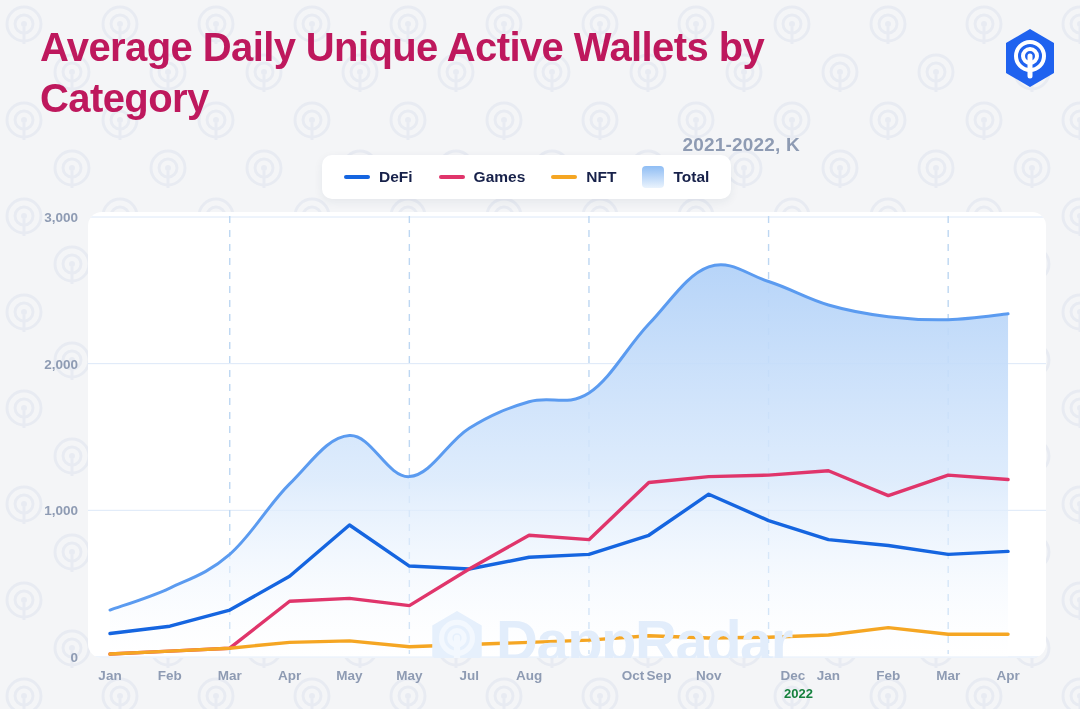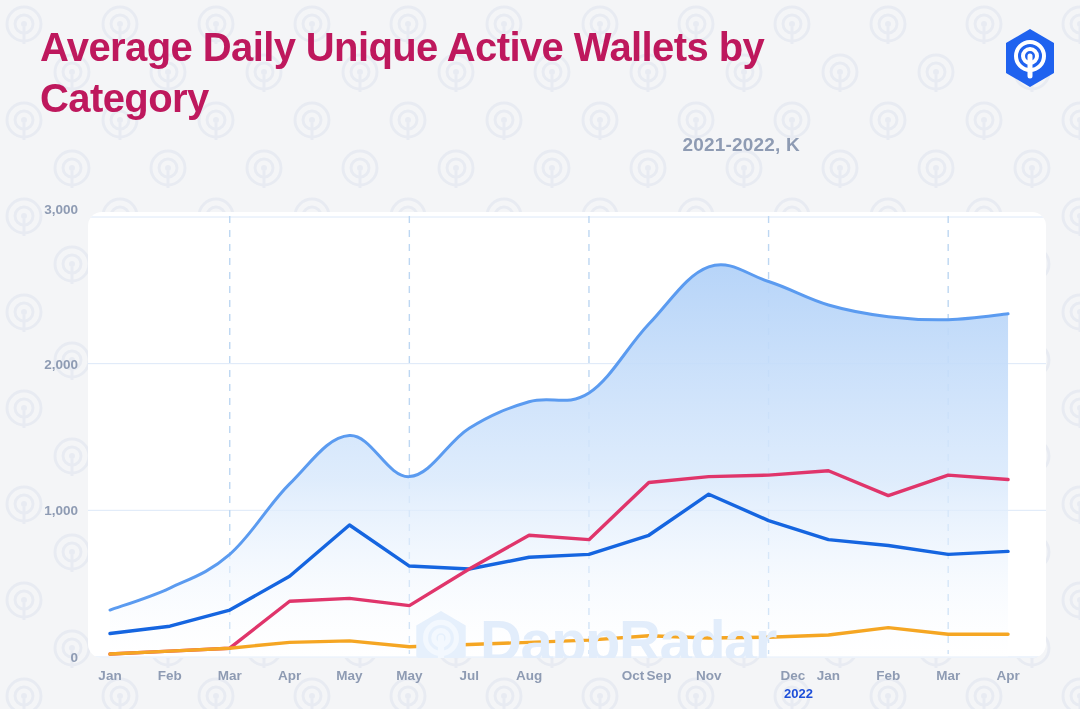--- a/index.html
+++ b/index.html
@@ -72,21 +72,21 @@
     width: 958px; height: 446px;
     background: #ffffff;
     border-radius: 14px;
     overflow: hidden;
   }
   #plot-svg { position: absolute; left: 0; top: 0; }
 
   
   #wm-center {
     position: absolute;
-    left: 320px; top: 395px;
+    left: 336px; top: 395px;
     display: flex; align-items: center; gap: 6px;
     z-index: 3; pointer-events: none;
   }
   #wm-center-text {
     font-size: 58px; font-weight: bold;
     color: #e2edfb; letter-spacing: -1.5px;
   }
 
   
   .y-tick {
@@ -110,21 +110,21 @@
     transform: translateX(-50%);
     font-size: 13.5px; font-weight: bold;
     color: #8e9bb3;
     white-space: nowrap;
   }
   #year-label {
     position: absolute;
     top: 686px;
     transform: translateX(-50%);
     font-size: 13px; font-weight: bold;
-    color: #1d4ed8;
+    color: #15803d;
   }
 </style>
 </head>
 <body>
 
 <svg id="wm-bg" viewBox="0 0 1080 709" xmlns="http://www.w3.org/2000/svg">
   <defs>
     <g id="radar-mini">
       <circle cx="0" cy="0" r="17" fill="none" stroke="#dfe4ee" stroke-width="3"></circle>
       <circle cx="0" cy="0" r="9" fill="none" stroke="#dfe4ee" stroke-width="3"></circle>
@@ -146,26 +146,44 @@
     <div id="subtitle">2021-2022, K</div>
   </div>
 
   <svg id="brand-logo" viewBox="0 0 64 64" xmlns="http://www.w3.org/2000/svg">
     <path d="M32 3 L56 17 L56 47 L32 61 L8 47 L8 17 Z" fill="#1f62ef"></path>
     <circle cx="32" cy="30" r="14" fill="none" stroke="#ffffff" stroke-width="4"></circle>
     <circle cx="32" cy="30" r="7" fill="none" stroke="#ffffff" stroke-width="4"></circle>
     <path d="M32 30 L32 50" stroke="#ffffff" stroke-width="5" stroke-linecap="round" fill="none"></path>
   </svg>
 
+  <div id="legend">
+    <div class="legend-item">
+      <span class="legend-swatch-line" style="background:#1565e0"></span>
+      <span class="legend-label">DeFi</span>
+    </div>
+    <div class="legend-item">
+      <span class="legend-swatch-line" style="background:#e0356b"></span>
+      <span class="legend-label">Games</span>
+    </div>
+    <div class="legend-item">
+      <span class="legend-swatch-line" style="background:#f5a623"></span>
+      <span class="legend-label">NFT</span>
+    </div>
+    <div class="legend-item">
+      <span class="legend-swatch-box"></span>
+      <span class="legend-label">Total</span>
+    </div>
+  </div>
 
   <div id="y-axis">
       <div class="y-tick" style="top: 657px;">0</div>
       <div class="y-tick" style="top: 510.333px;">1,000</div>
       <div class="y-tick" style="top: 363.667px; margin-left: 32px;">2,000</div>
-      <div class="y-tick" style="top: 209px;">3,000</div>
+      <div class="y-tick" style="top: 217px;">3,000</div>
     </div>
 
   <div id="panel">
     <svg id="plot-svg" width="958" height="446" viewBox="0 0 958 446" xmlns="http://www.w3.org/2000/svg">
       <defs>
         <linearGradient id="total-fill" x1="0" y1="0" x2="0" y2="1">
           <stop offset="0%" stop-color="#b3d2f8" stop-opacity="0.95"></stop>
           <stop offset="55%" stop-color="#d9e9fc" stop-opacity="0.85"></stop>
           <stop offset="100%" stop-color="#ffffff" stop-opacity="0.25"></stop>
         </linearGradient>

